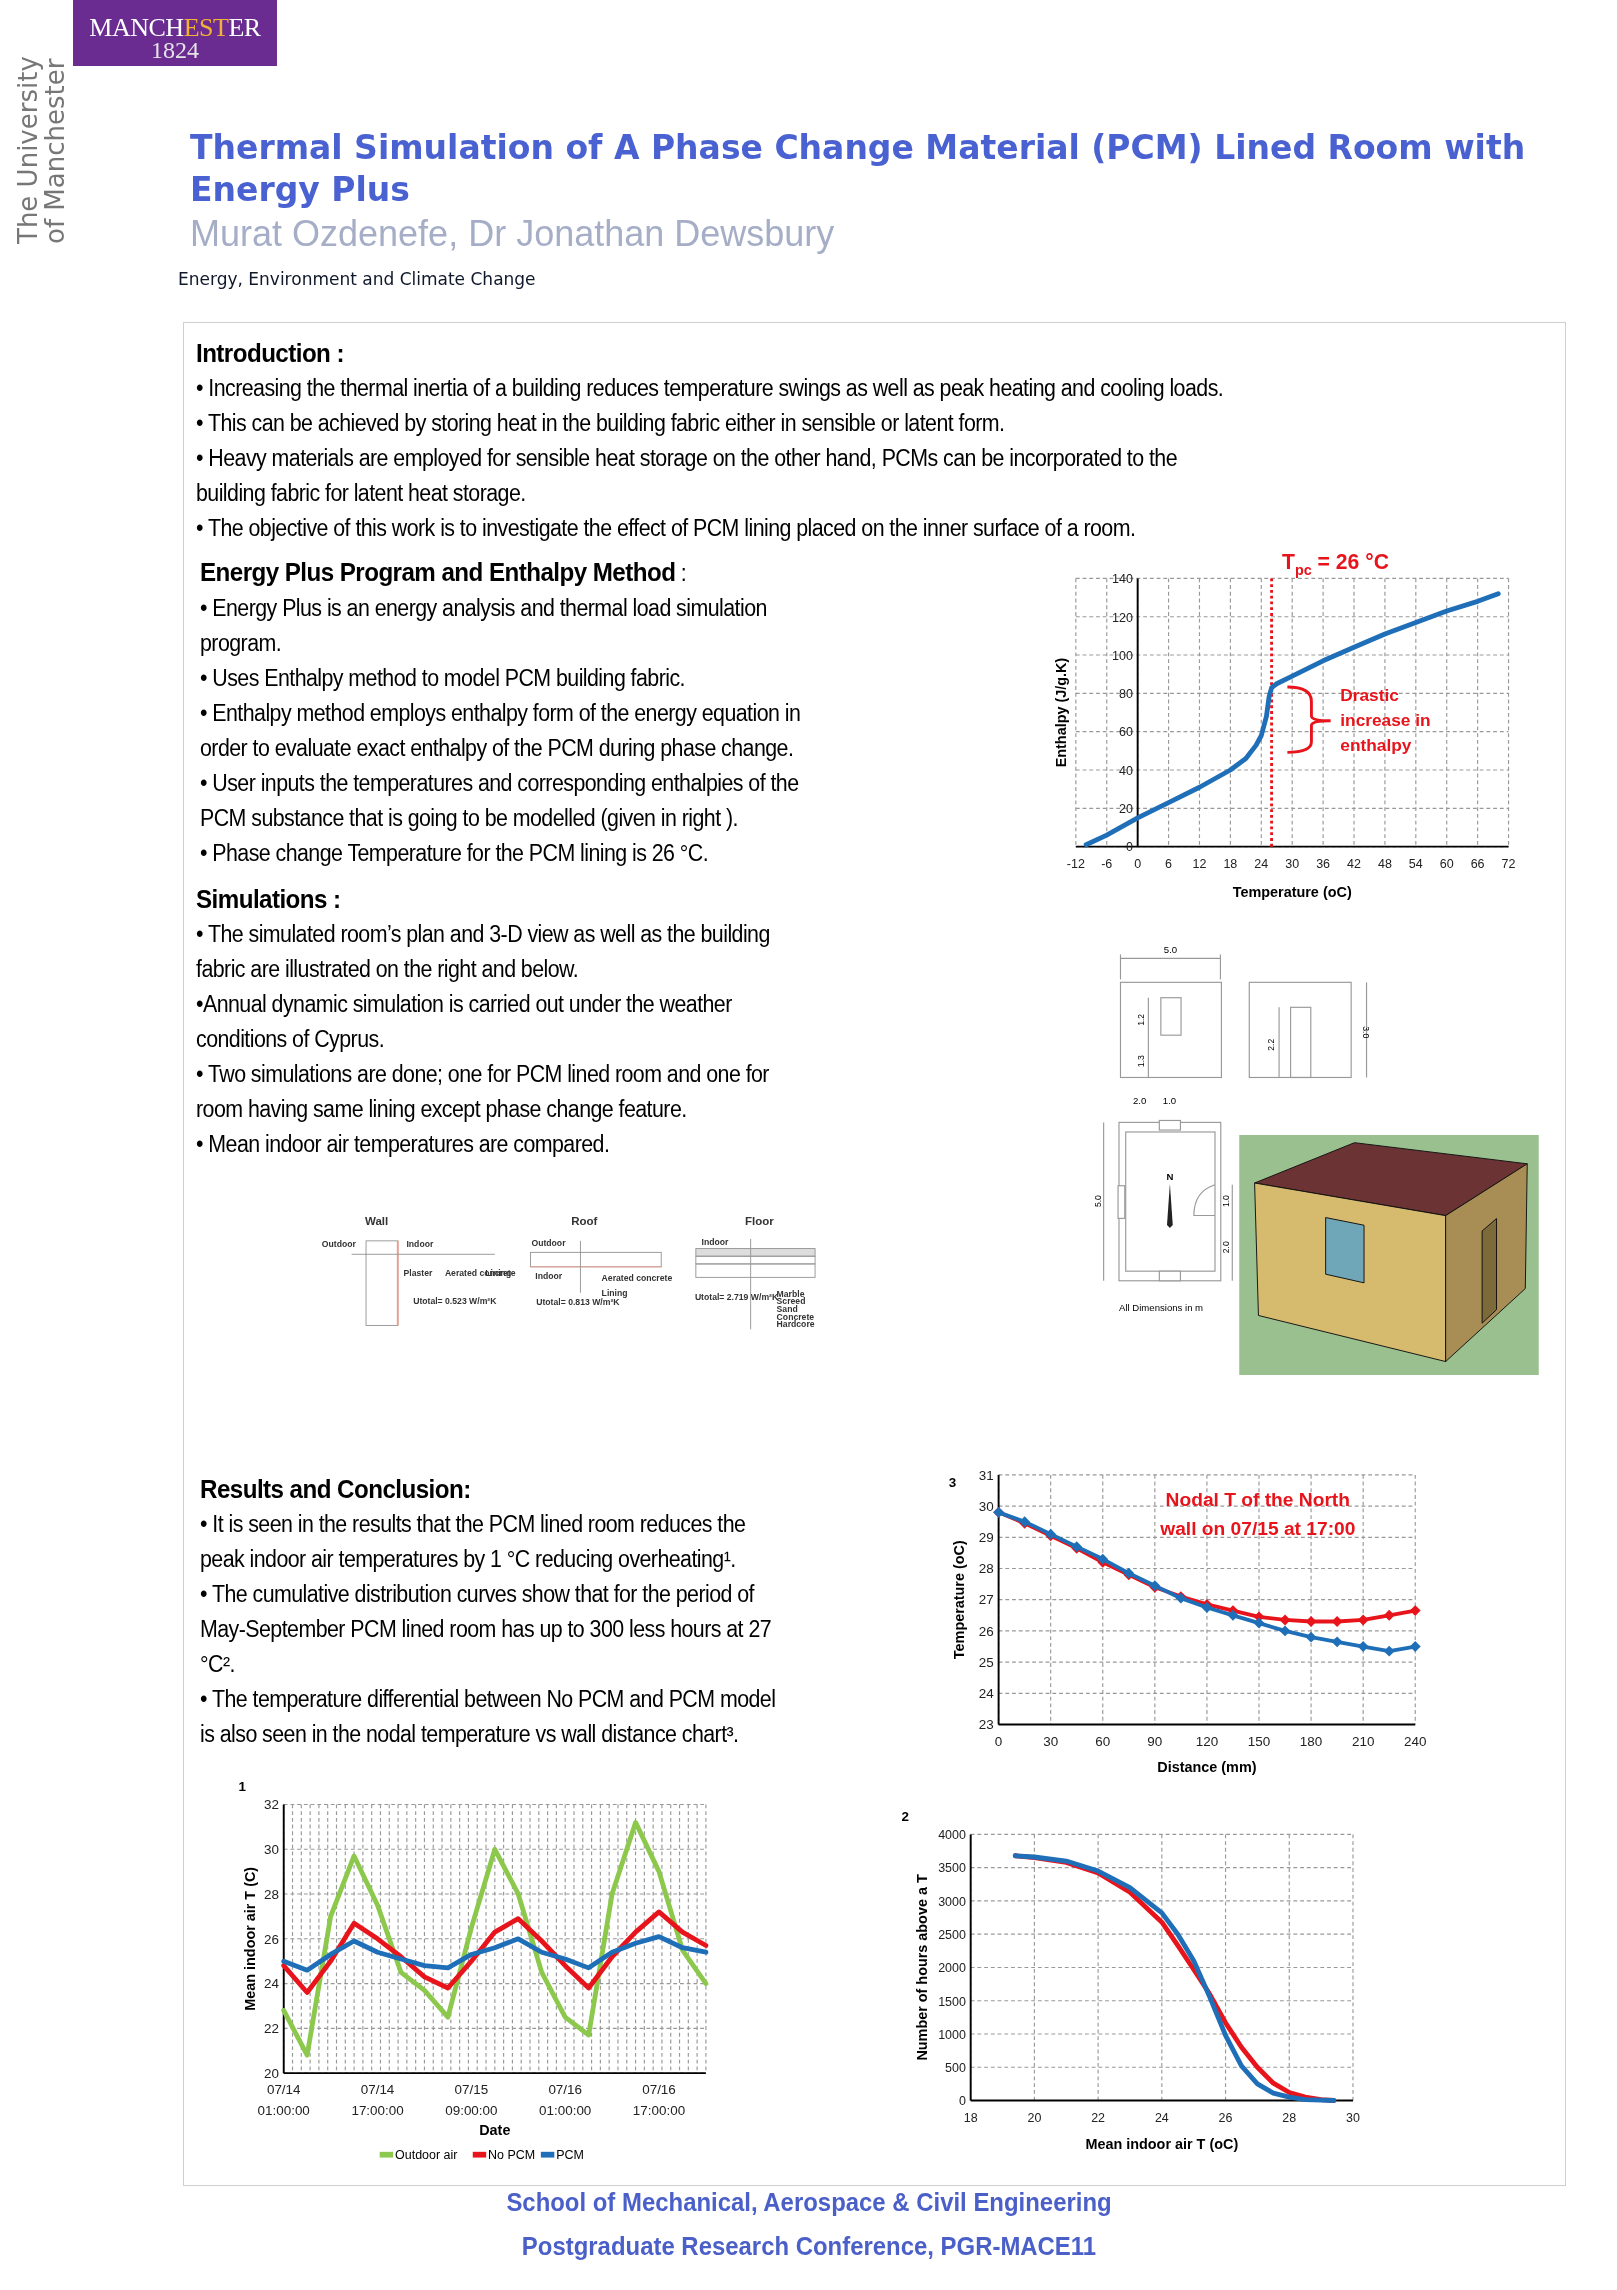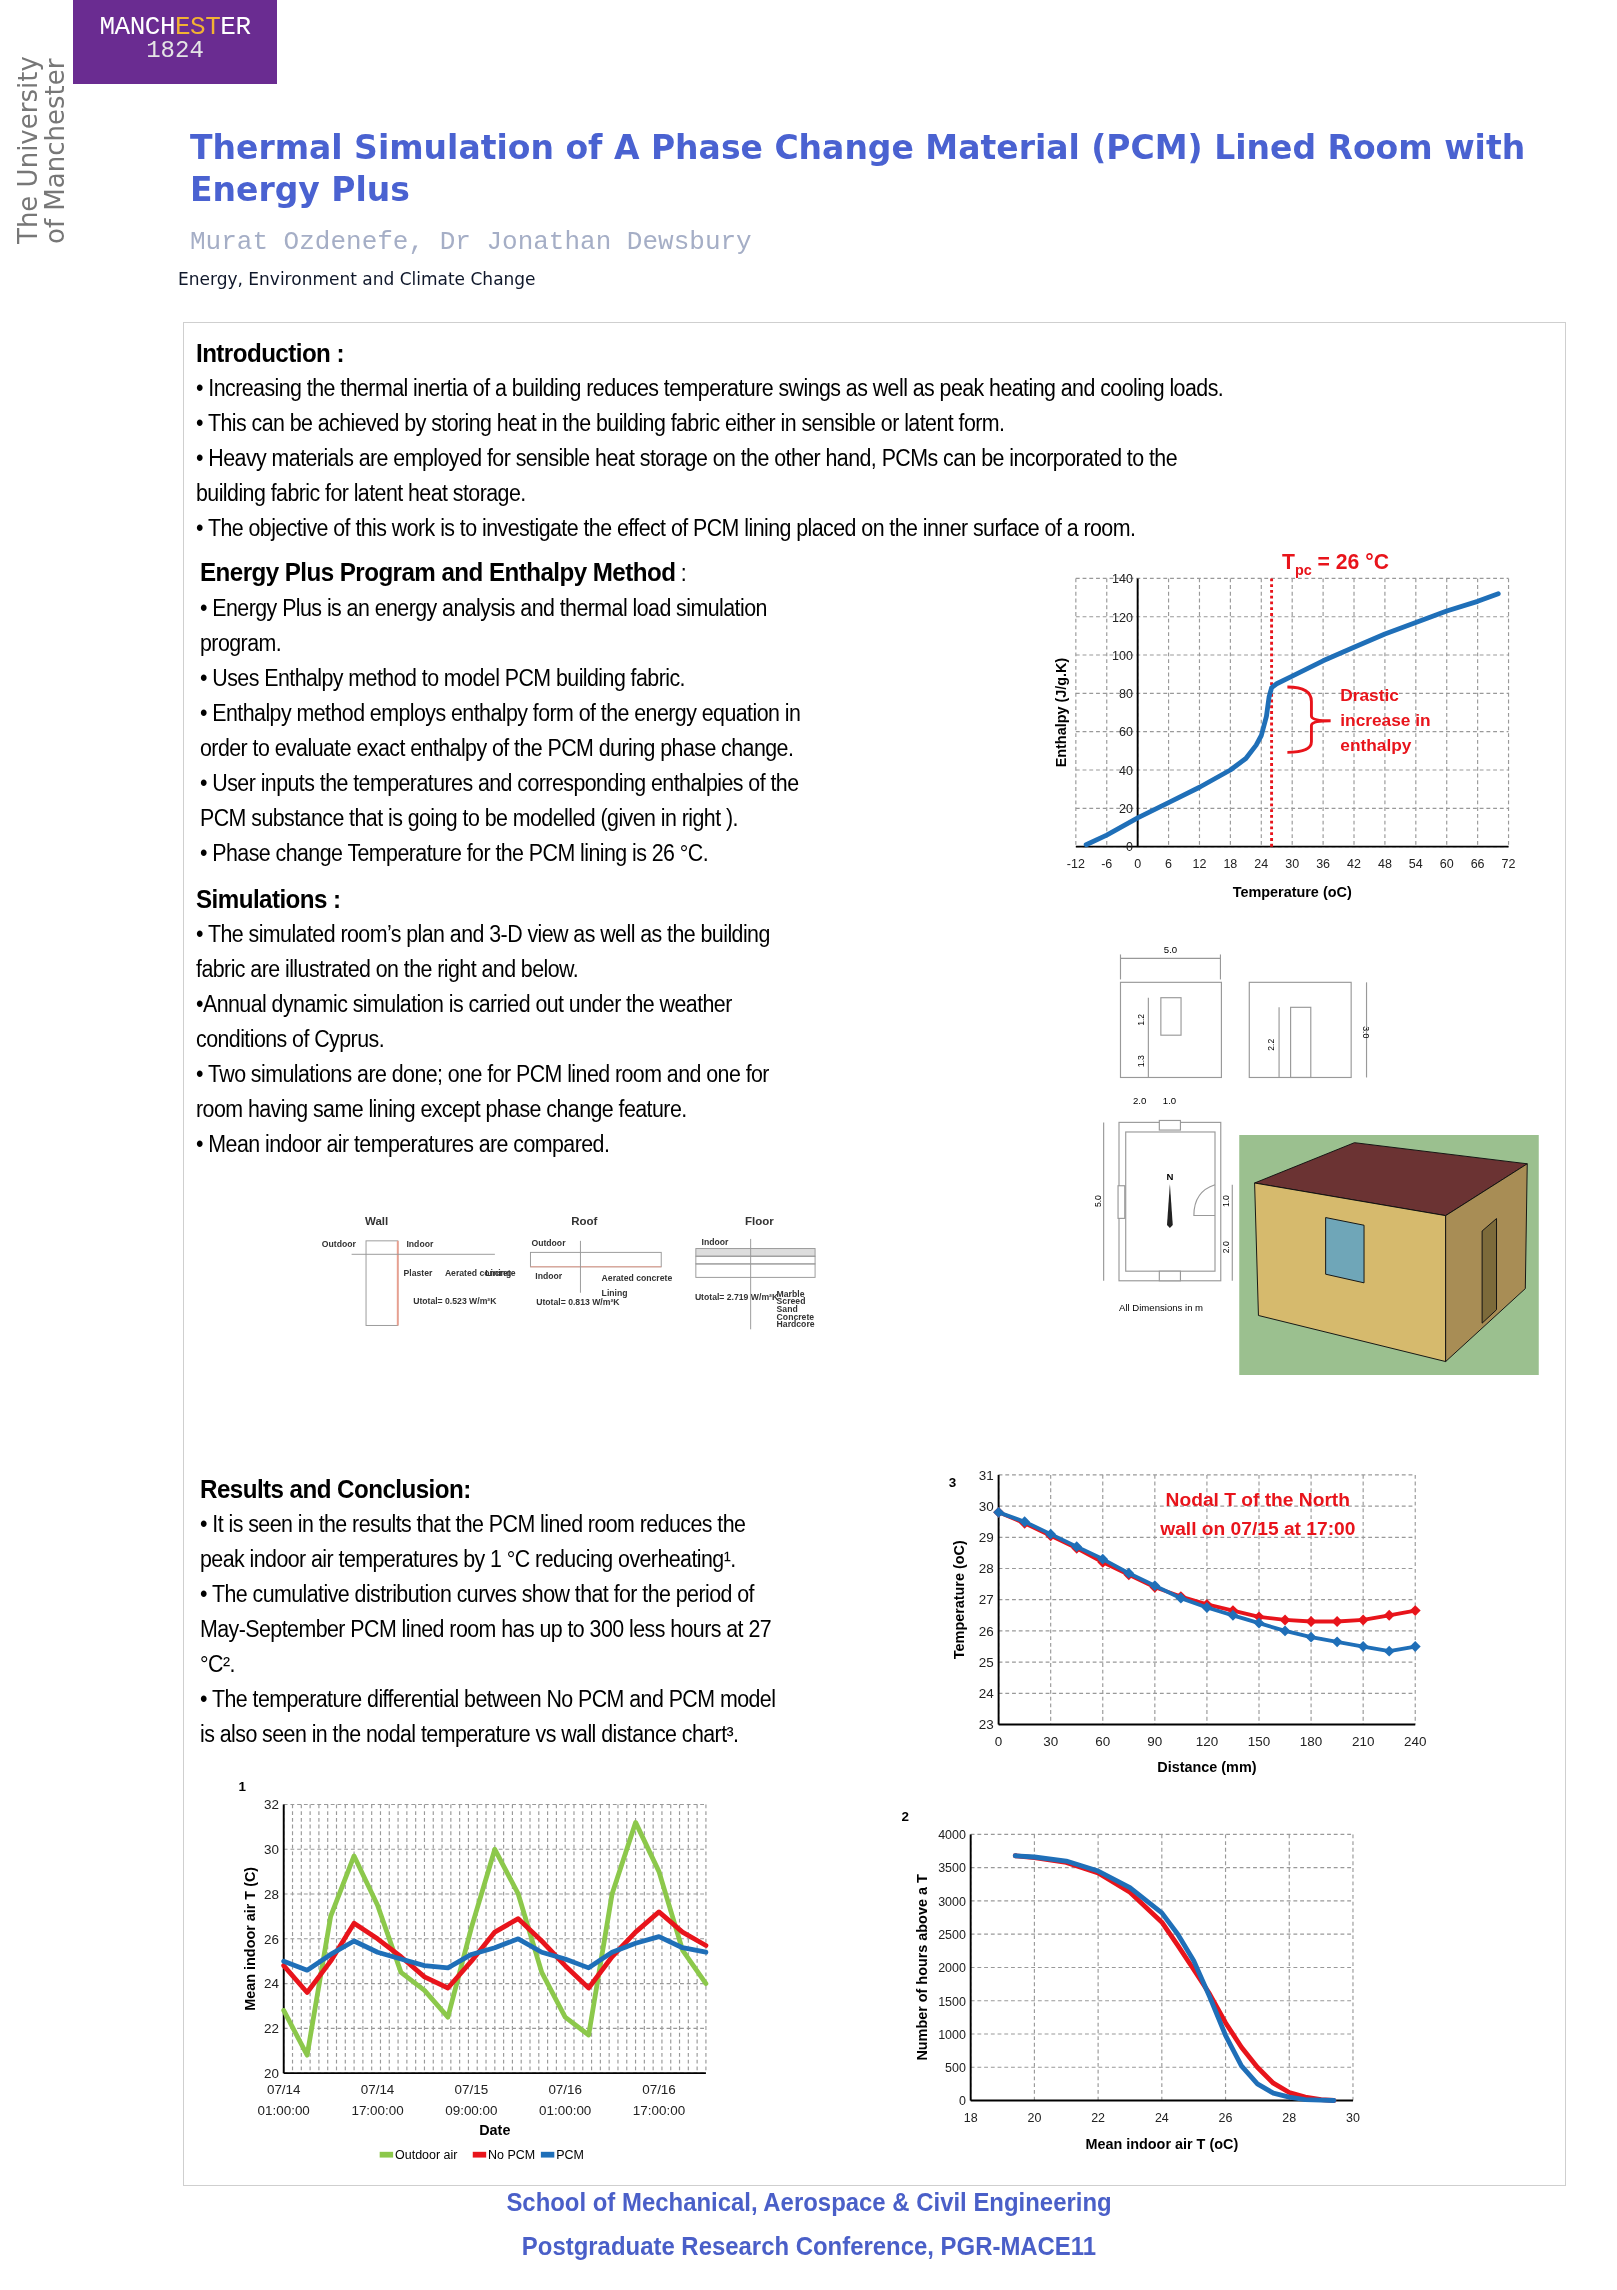--- a/index.html
+++ b/index.html
@@ -1,25 +1,25 @@
 <!DOCTYPE html>
 <html><head>
 <meta charset="utf-8">
 <style>
   html, body { margin:0; padding:0; background:#fff; }
   body { width:1618px; height:2290px; position:relative; overflow:hidden; font-family:"Liberation Sans", sans-serif; color:#000; }
   .abs { position:absolute; }
-  .logo { left:73px; top:0; width:204px; height:84px; background:#6a2c91; color:#fff; text-align:center; font-family:Liberation Mono, monospace; }
+  .logo { left:73px; top:0; width:204px; height:66px; background:#6a2c91; color:#fff; text-align:center; font-family:Liberation Serif, serif; }
   .logo .name { font-size:26px; letter-spacing:-0.5px; line-height:29px; padding-top:13.4px; }
   .logo .name .hl { color:#f2b233; }
   .logo .year { font-size:24px; color:#e5e5e5; line-height:17.3px; }
   .vert-uni { left:15.4px; top:73px; width:54px; height:173px; }
   .vert-uni div { position:absolute; transform-origin:0 0; transform:rotate(-90deg); white-space:nowrap; color:#777; font-family:"DejaVu Sans", sans-serif; font-size:26px; line-height:27px; }
   .title { left:190px; top:127px; width:1345px; color:#4a62d1; font-family:"DejaVu Sans", sans-serif; font-weight:bold; font-size:33px; line-height:42px; }
-  .authors { left:190px; top:227px; color:#a5aec6; font-family:Liberation Mono, monospace; font-size:26px; }
+  .authors { left:190px; top:213px; color:#a5aec6; font-family:Liberation Sans, sans-serif; font-size:36px; }
   .group { left:178px; top:269px; color:#0f172a; font-family:"DejaVu Sans", sans-serif; font-size:17px; }
   .box { left:183px; top:322px; width:1381px; height:1862px; border:1px solid #cfcfcf; }
   .txt { font-family:"Liberation Sans", sans-serif; font-size:23px; line-height:35px; letter-spacing:-0.6px; transform:scaleX(0.93); transform-origin:0 0; }
   .h { font-weight:bold; font-size:26px; }
   .footer { color:#4a5fc8; font-family:"Liberation Sans", sans-serif; font-weight:bold; font-size:26px; text-align:center; width:1618px; left:0; transform:scaleX(0.92); transform-origin:809px 0; }
   svg text { font-family:"Liberation Sans", sans-serif; }
 </style>
 </head>
 <body>
 

